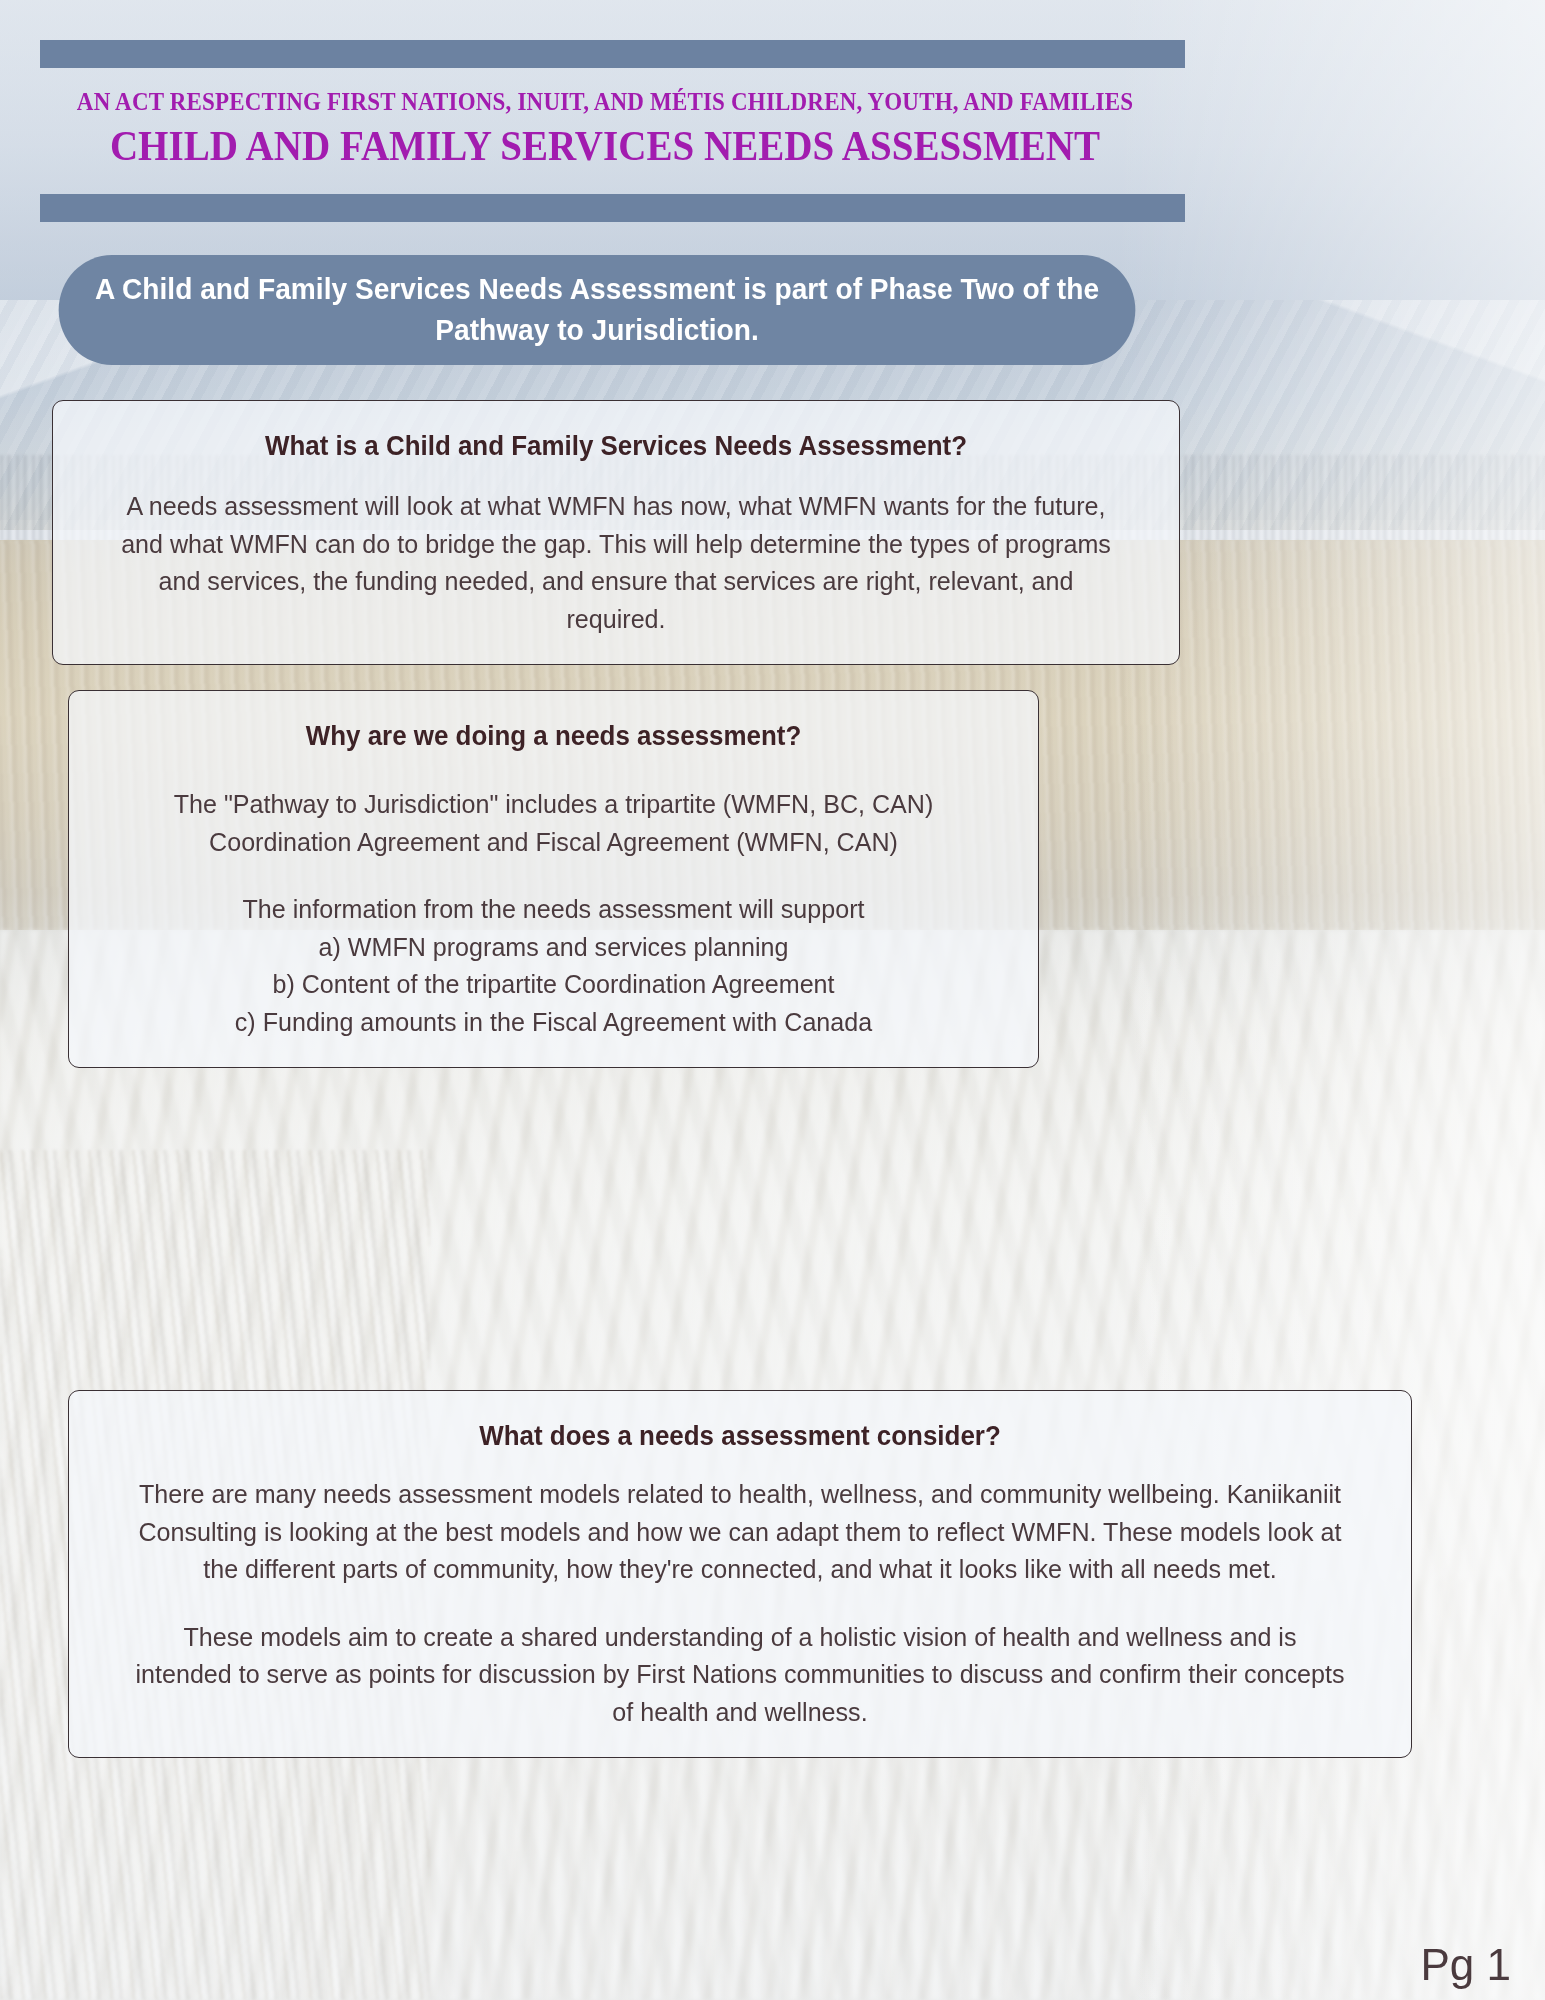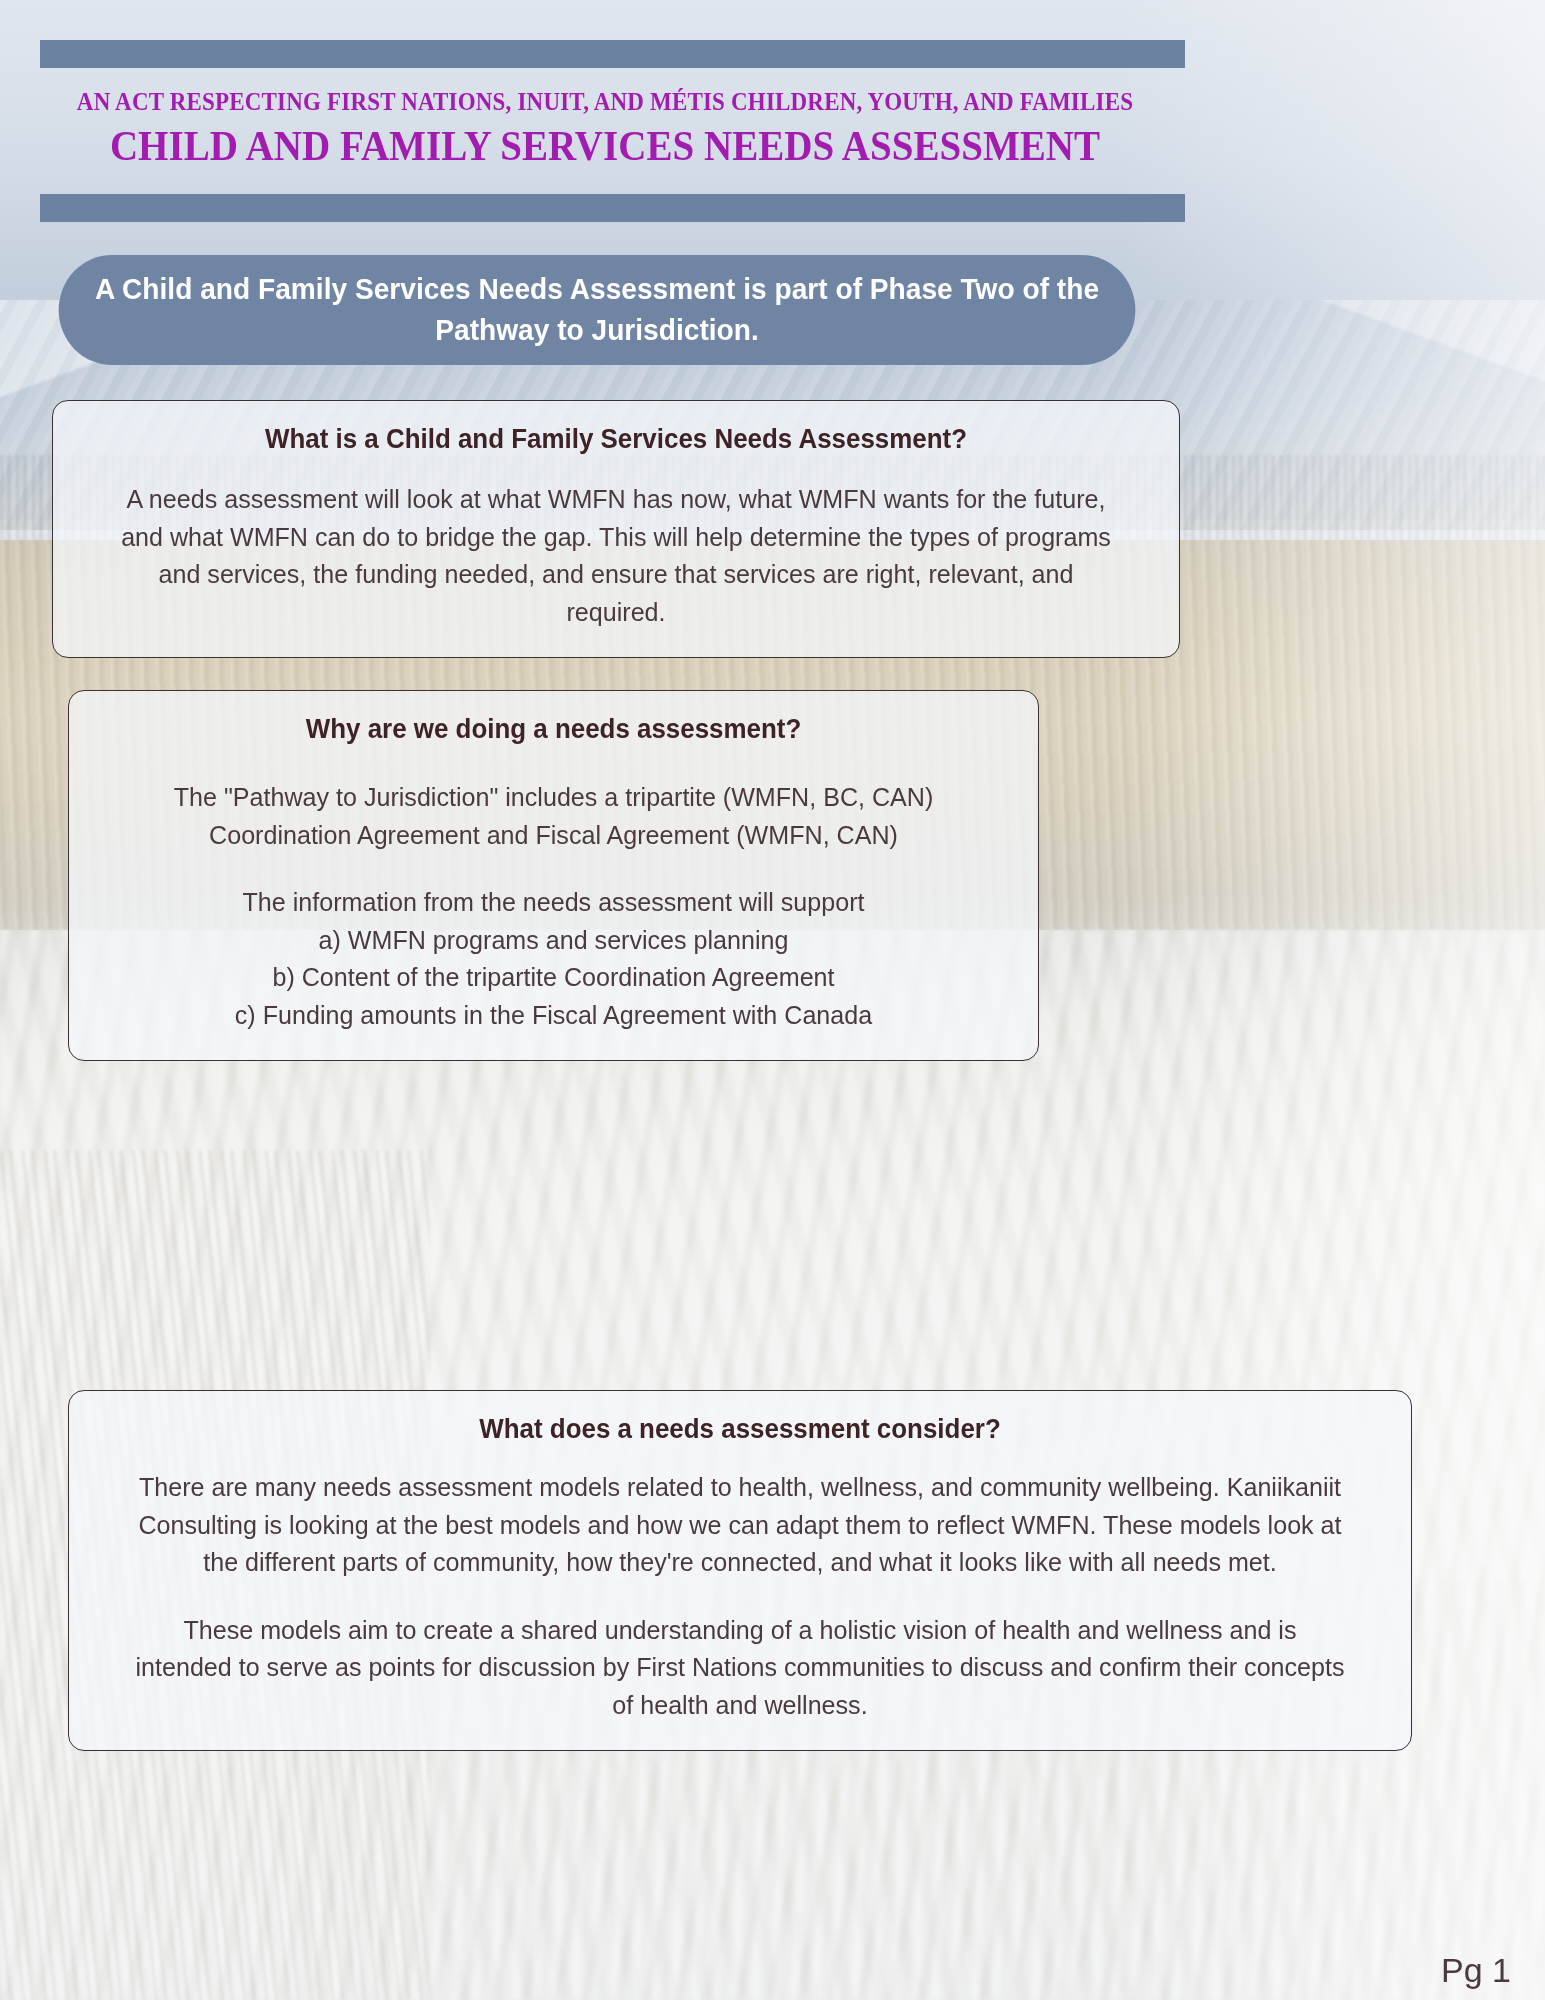--- a/index.html
+++ b/index.html
@@ -199,22 +199,22 @@
     line-height:1.42;
     text-align:center;
     transform:scaleX(.97);
   }
 
   
   .card {
     position:absolute;
     background:rgba(244,247,251,.74);
     border:1.6px solid #3a3034;
-    border-radius:16px;
-    padding:22px 42px 26px;
+    border-radius:11px;
+    padding:29px 42px 26px;
     text-align:center;
     font-family:"Liberation Sans", sans-serif;
     color:#463238;
   }
   .card h2 {
     font-size:27px;
     font-weight:bold;
     color:#3d2226;
     margin-bottom:26px;
     transform:scaleX(.96);
@@ -233,21 +233,21 @@
   #card-2 { left:68px; top:690px;  width:971px; }
   #card-3 { left:68px; top:1390px; width:1344px; }
 
   #card-2 h2 { margin-bottom:34px; }
   #card-3 h2 { margin-bottom:24px; }
 
   .pagenum {
     position:absolute;
     right:34px; bottom:10px;
     font-family:"Liberation Sans", sans-serif;
-    font-size:34px;
+    font-size:44px;
     color:#4a3a3e;
   }
 </style>
 </head>
 <body>
 
 <div id="page">
 
   <div class="bg-sky"></div>
   <div class="bg-mtn"></div>

